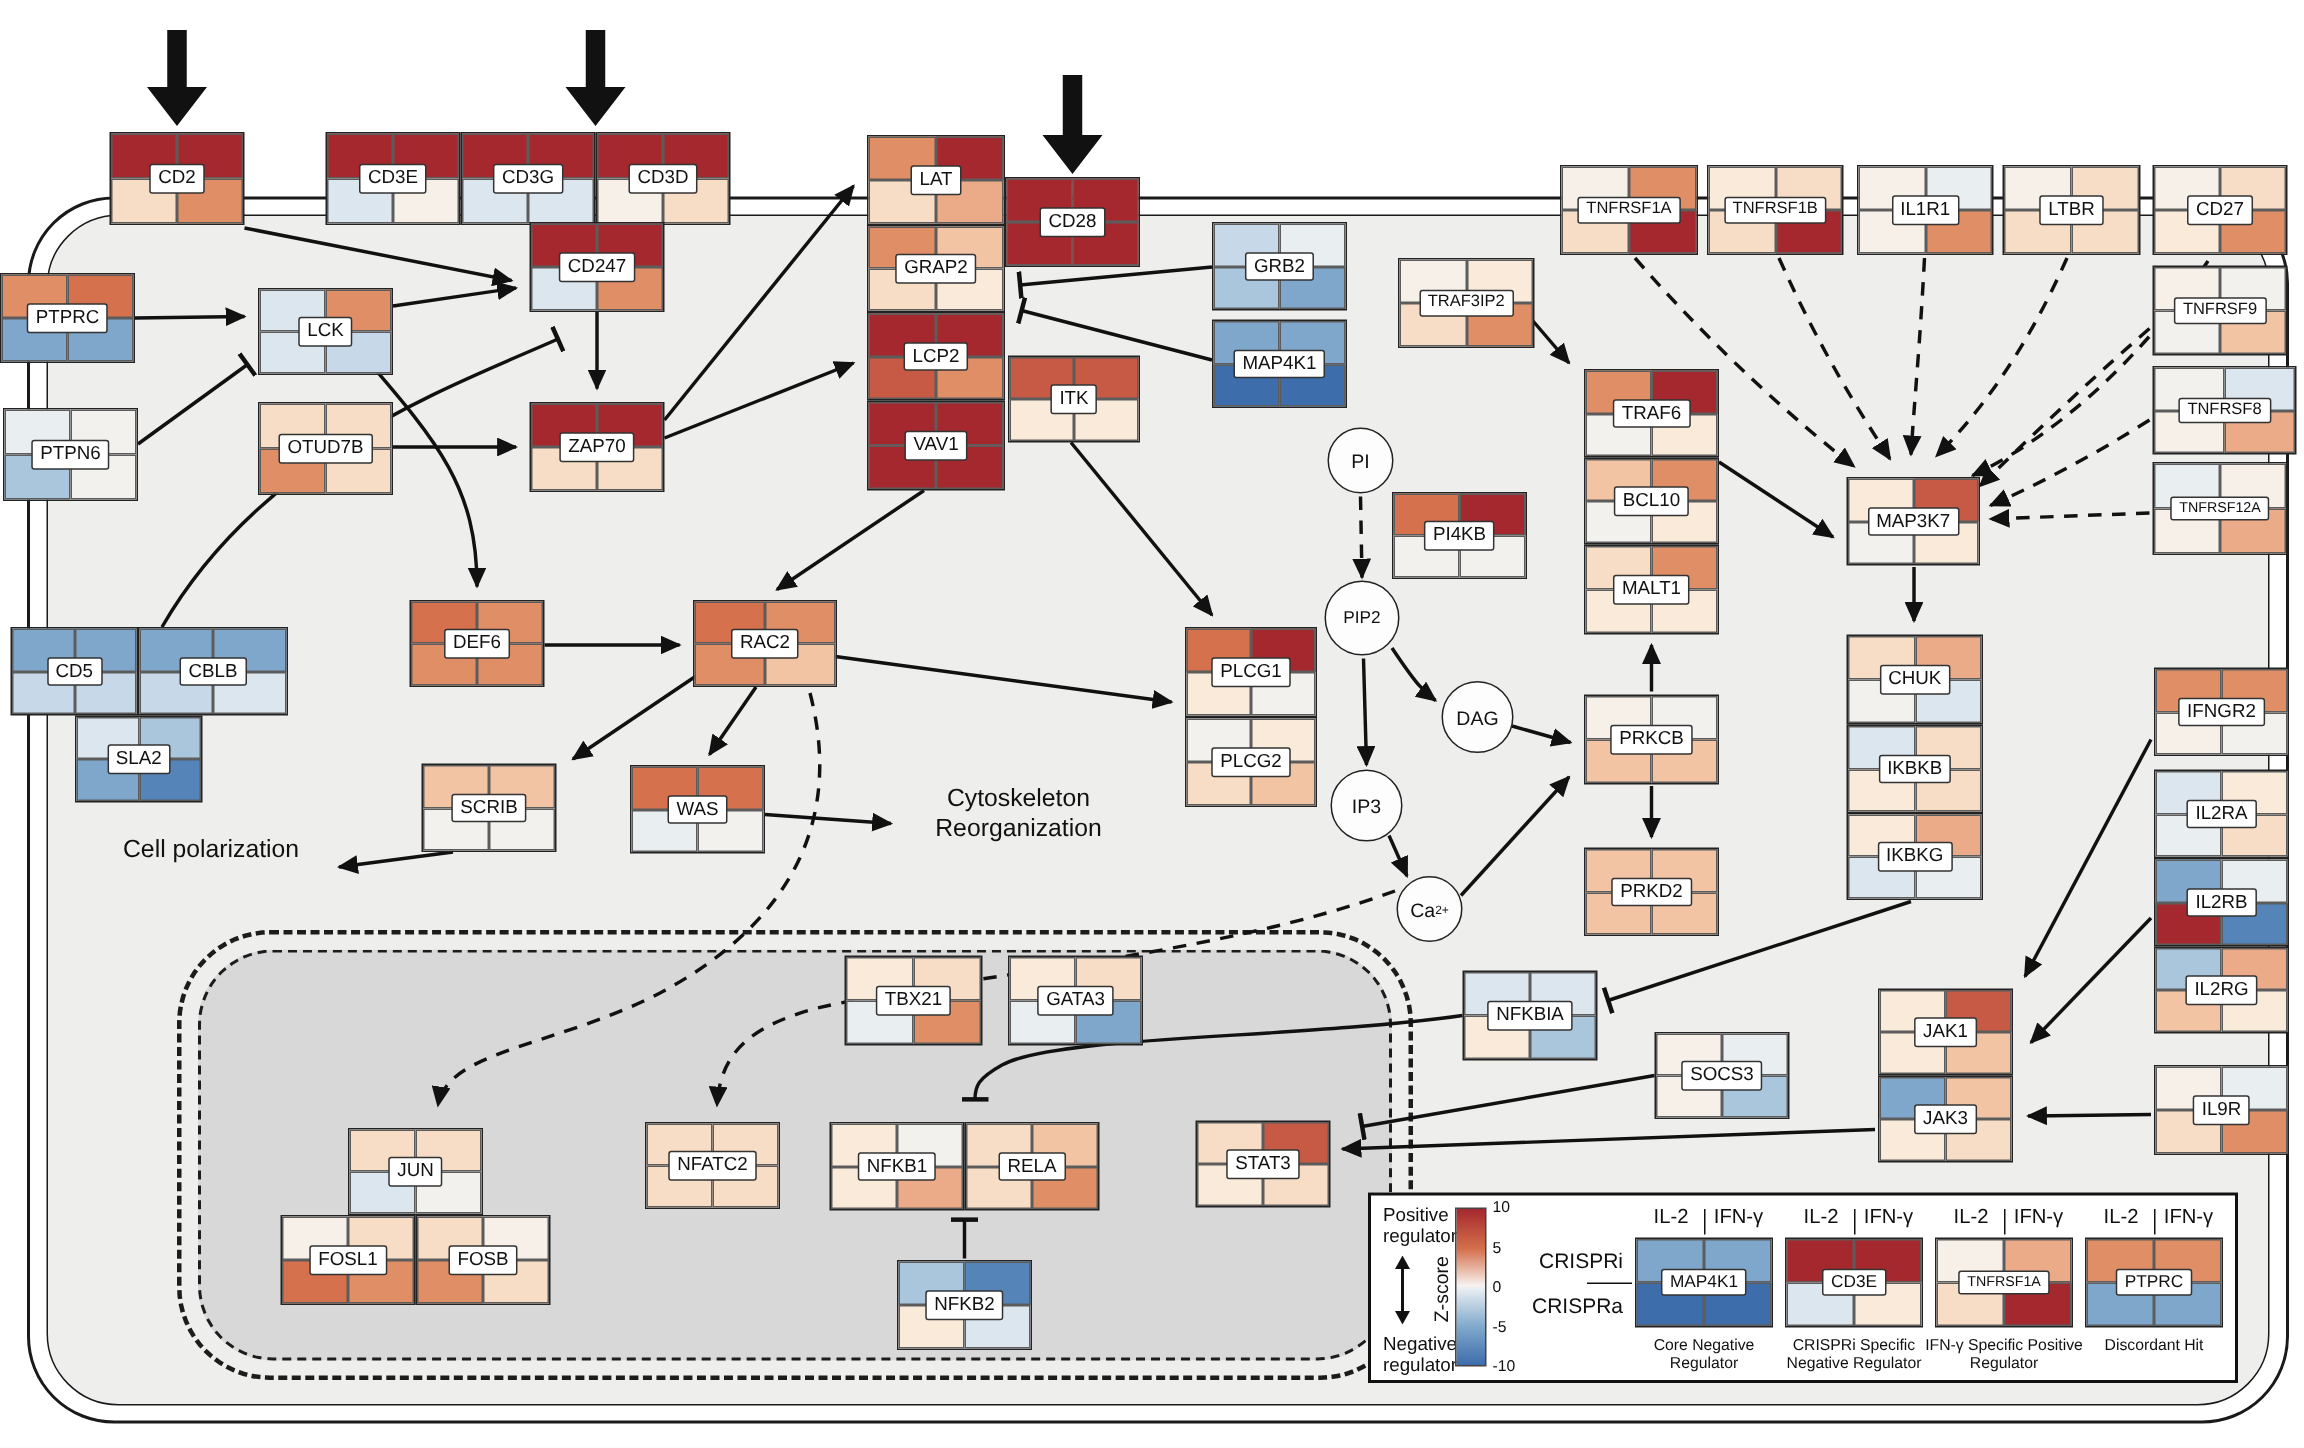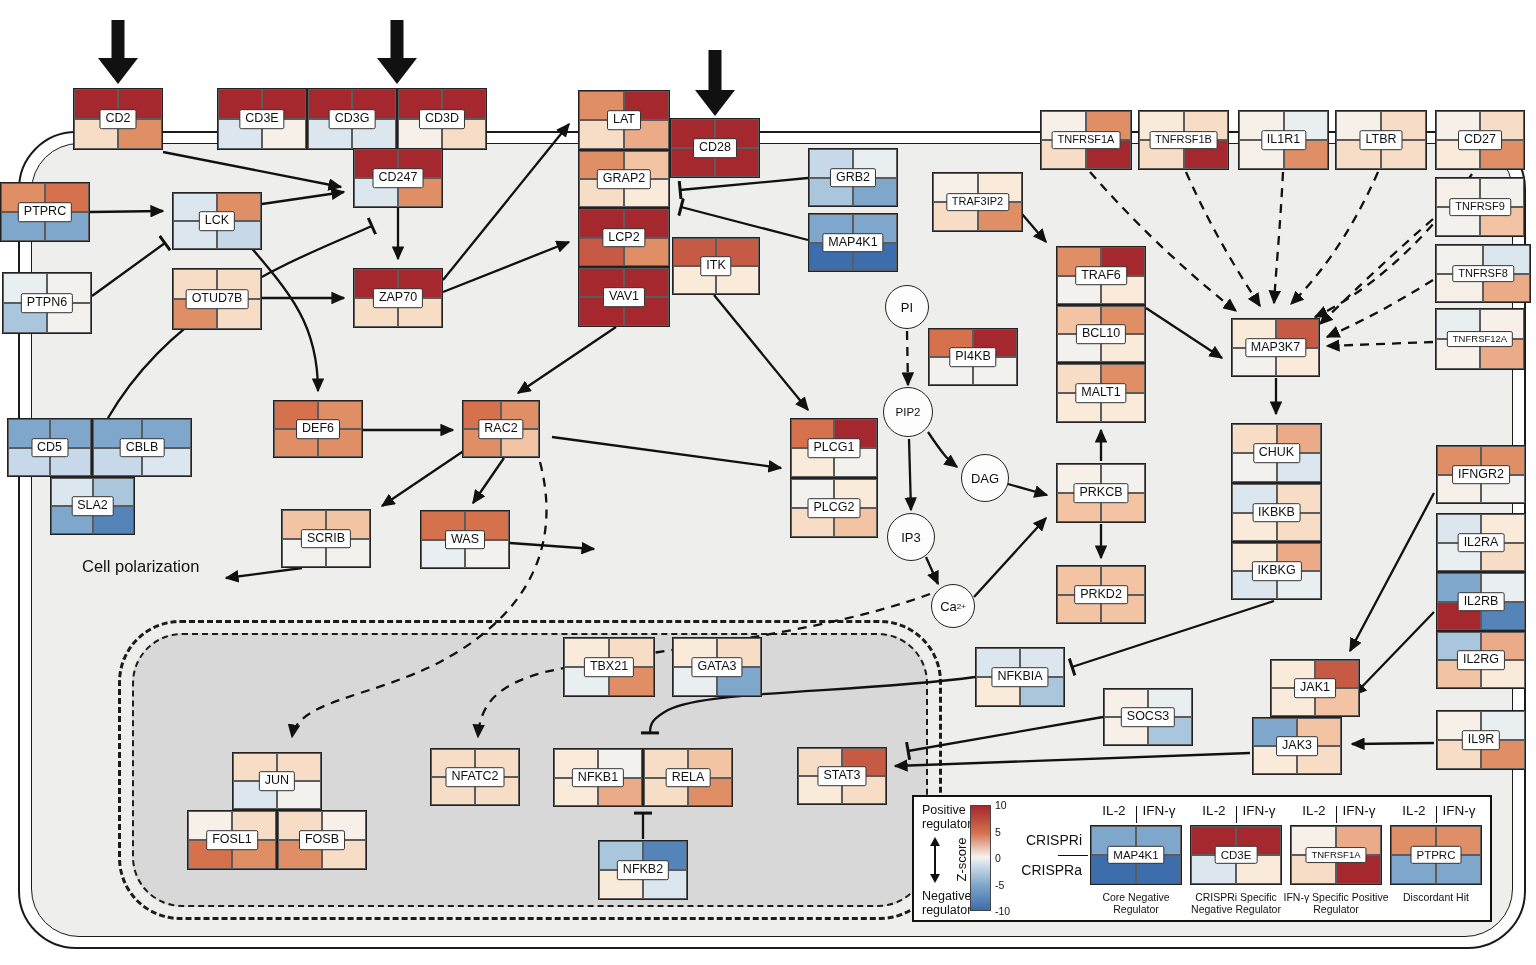--- a/index.html
+++ b/index.html
@@ -119,20 +119,21 @@
         <path d="M930,594 C810,638 640,650 545,672 C500,684 480,702 478,737" fill="none" stroke="#111" stroke-width="2.3" stroke-dasharray="9 7" marker-end="url(#m-arrow)"></path>
       </g>
     <g id="indicator-arrows">
         <polygon points="111.5,20 124.5,20 124.5,58 138,58 118,84 98,58 111.5,58" fill="#111"></polygon>
         <polygon points="390.5,20 403.5,20 403.5,58 417,58 397,84 377,58 390.5,58" fill="#111"></polygon>
         <polygon points="708.5,50 721.5,50 721.5,90 735,90 715,116 695,90 708.5,90" fill="#111"></polygon>
       </g>
   </svg>
 
   <div class="anno" id="anno-cellpol" style="left:82px;top:556px;width:145px;">Cell polarization</div>
+  <div class="anno" id="anno-cyto" style="left:604px;top:522px;width:150px;text-align:center;">Cytoskeleton Reorganization</div>
 
   <div id="legend">
     <div class="abs lg-small" style="left:8px;top:6px;width:66px;">Positive regulator</div>
     <div class="abs lg-small" style="left:8px;top:92px;width:66px;">Negative regulator</div>
     <svg class="abs" style="left:14px;top:40px;" width="14" height="46">
       <line x1="7" y1="8" x2="7" y2="38" stroke="#111" stroke-width="2"></line>
       <path d="M7,0 L12,9 L2,9 Z" fill="#111"></path>
         <path d="M7,46 L12,37 L2,37 Z" fill="#111"></path>
     </svg>
     <div class="abs" id="zscore-label" style="left:22px;top:52px;width:50px;">Z-score</div>
@@ -472,21 +473,21 @@
       <div class="gcell" style="background: rgb(85, 133, 184);"></div>
       <span class="glabel">SLA2</span>
     </div>
     <div class="gnode" style="left: 273px; top: 400px; width: 90px; height: 58px;">
       <div class="gcell" style="background: rgb(213, 113, 77);"></div>
       <div class="gcell" style="background: rgb(224, 142, 102);"></div>
       <div class="gcell" style="background: rgb(224, 142, 102);"></div>
       <div class="gcell" style="background: rgb(224, 142, 102);"></div>
       <span class="glabel">DEF6</span>
     </div>
-    <div class="gnode" style="left: 462px; top: 400px; width: 78px; height: 58px;">
+    <div class="gnode" style="left: 462px; top: 400px; width: 96px; height: 58px;">
       <div class="gcell" style="background: rgb(213, 113, 77);"></div>
       <div class="gcell" style="background: rgb(224, 142, 102);"></div>
       <div class="gcell" style="background: rgb(224, 142, 102);"></div>
       <div class="gcell" style="background: rgb(242, 196, 164);"></div>
       <span class="glabel">RAC2</span>
     </div>
     <div class="gnode" style="left: 281px; top: 509px; width: 90px; height: 59px;">
       <div class="gcell" style="background: rgb(242, 196, 164);"></div>
       <div class="gcell" style="background: rgb(242, 196, 164);"></div>
       <div class="gcell" style="background: rgb(242, 241, 237);"></div>
@@ -556,21 +557,21 @@
       <div class="gcell" style="background: rgb(169, 198, 220);"></div>
       <span class="glabel">NFKBIA</span>
     </div>
     <div class="gnode" style="left: 1103px; top: 688px; width: 90px; height: 58px;">
       <div class="gcell" style="background: rgb(246, 240, 233);"></div>
       <div class="gcell" style="background: rgb(233, 238, 241);"></div>
       <div class="gcell" style="background: rgb(246, 240, 233);"></div>
       <div class="gcell" style="background: rgb(169, 198, 220);"></div>
       <span class="glabel">SOCS3</span>
     </div>
-    <div class="gnode" style="left: 1252px; top: 659px; width: 90px; height: 58px; margin-left: 18px;">
+    <div class="gnode" style="left: 1252px; top: 659px; width: 90px; height: 58px;">
       <div class="gcell" style="background: rgb(249, 234, 217);"></div>
       <div class="gcell" style="background: rgb(199, 90, 68);"></div>
       <div class="gcell" style="background: rgb(249, 234, 217);"></div>
       <div class="gcell" style="background: rgb(242, 196, 164);"></div>
       <span class="glabel">JAK1</span>
     </div>
     <div class="gnode" style="left: 1252px; top: 717px; width: 90px; height: 58px;">
       <div class="gcell" style="background: rgb(126, 167, 203);"></div>
       <div class="gcell" style="background: rgb(242, 196, 164);"></div>
       <div class="gcell" style="background: rgb(249, 234, 217);"></div>

